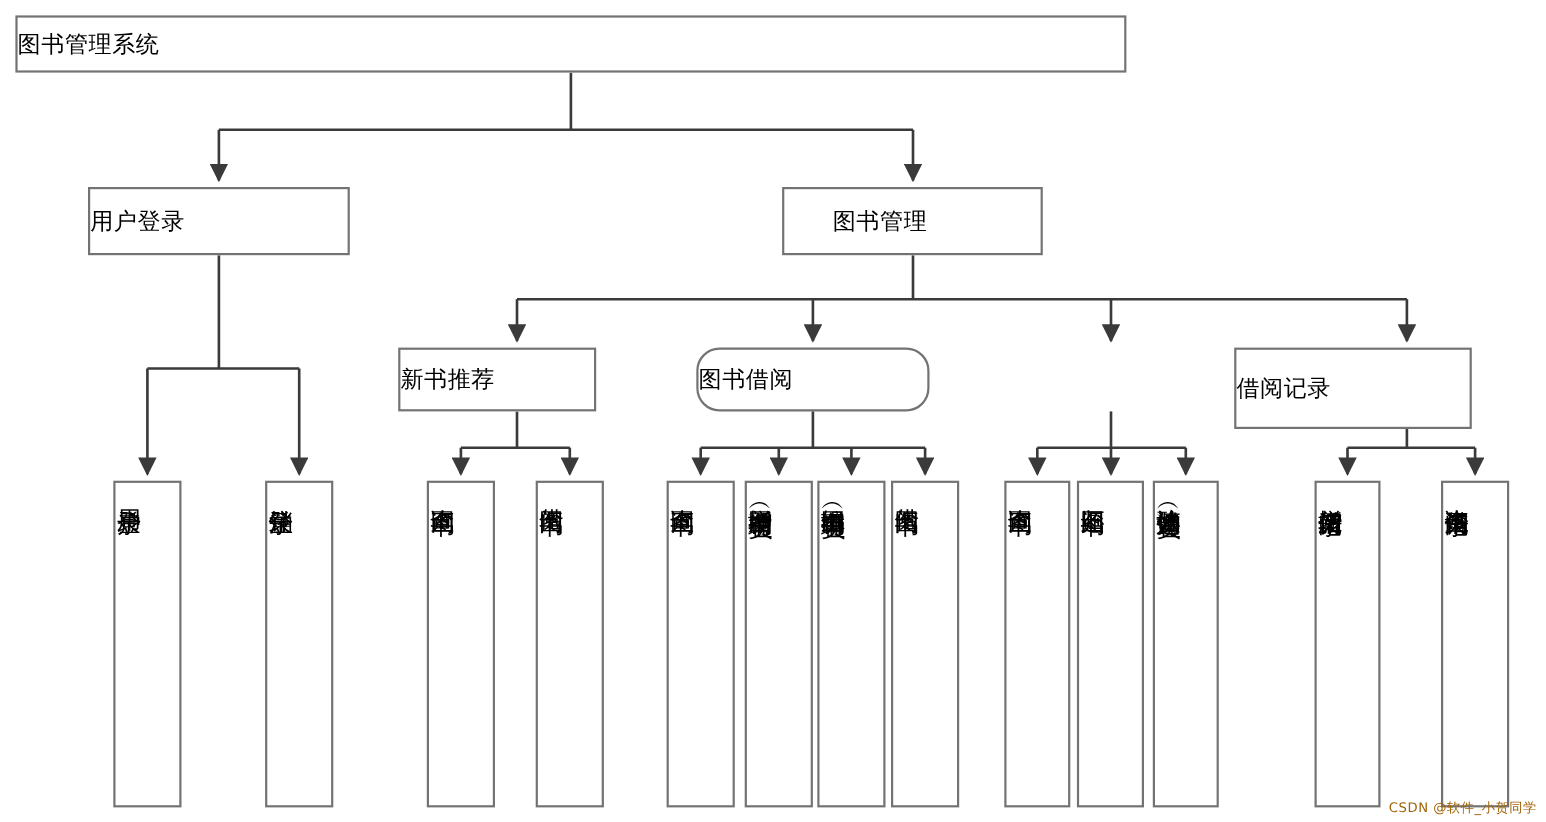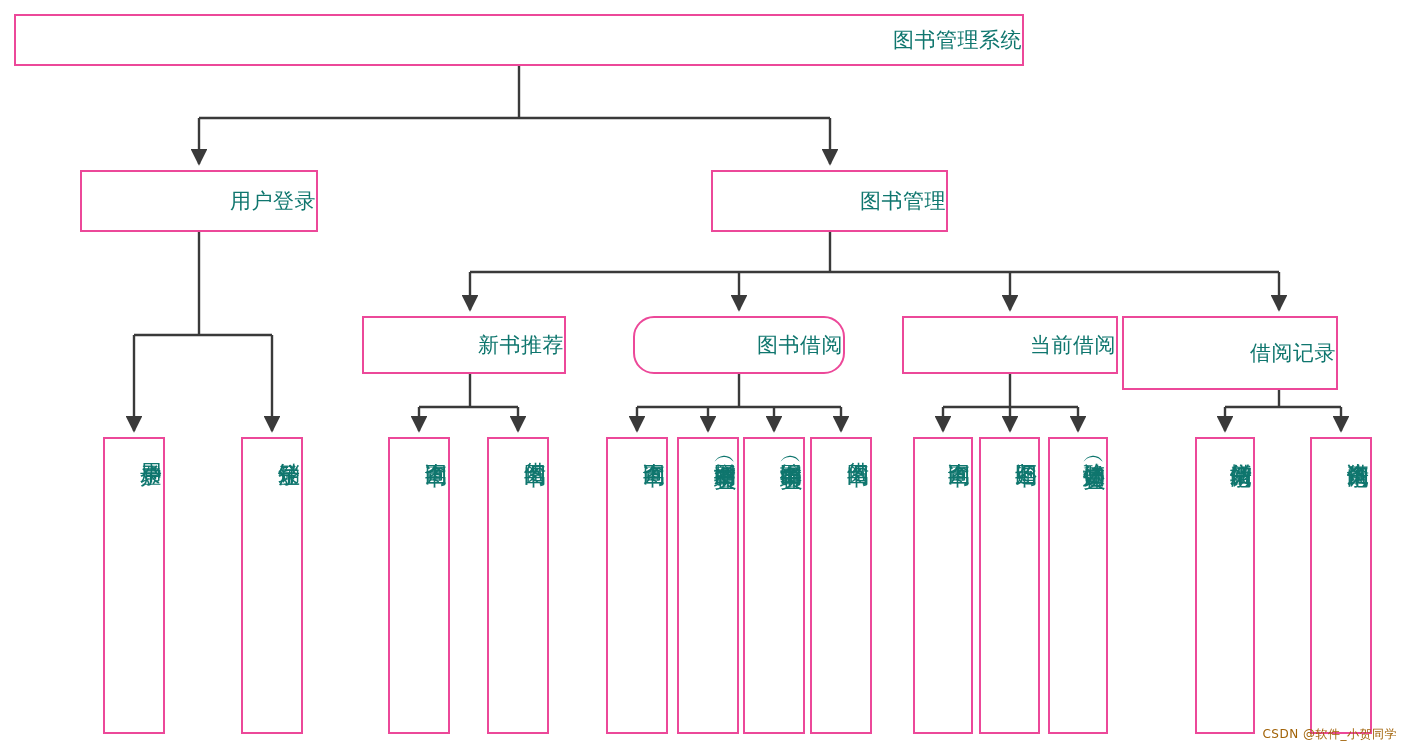--- a/index.html
+++ b/index.html
@@ -23,27 +23,27 @@
     position: absolute;
     top: 0;
     left: 0;
     width: 1405px;
     height: 747px;
     display: block;
   }
   .node-box {
     position: absolute;
     box-sizing: border-box;
-    border: 2px solid #ec4899;
+    border: 2px solid #737373;
     background: #ffffff;
     display: flex;
     align-items: center;
-    justify-content: flex-end;
+    justify-content: flex-start;
     text-align: center;
-    color: #0f766e;
+    color: #000000;
   }
   .node-label {
     display: block;
     line-height: 1.18;
     letter-spacing: 0.5px;
     white-space: pre;
   }
   .node-horizontal .node-label {
     font-size: 21px;
   }
@@ -129,28 +129,25 @@
     <span class="node-label">图书管理系统</span>
   </div>
 
   <div class="node-box node-horizontal" style="left: 80px; top: 170px; width: 238px; height: 62px;">
     <span class="node-label">用户登录</span>
   </div>
   <div class="node-box node-horizontal" style="left: 711px; top: 170px; width: 237px; height: 62px; padding-left: 44px;">
     <span class="node-label">图书管理</span>
   </div>
 
-  <div class="node-box node-horizontal" style="left: 362px; top: 316px; width: 204px; height: 58px;">
+  <div class="node-box node-horizontal" style="left: 362px; top: 316px; width: 180px; height: 58px;">
     <span class="node-label">新书推荐</span>
   </div>
   <div class="node-box node-horizontal" style="left: 633px; top: 316px; width: 212px; height: 58px; border-radius: 21px;">
     <span class="node-label">图书借阅</span>
-  </div>
-  <div class="node-box node-horizontal" style="left: 902px; top: 316px; width: 216px; height: 58px;">
-    <span class="node-label">当前借阅</span>
   </div>
   <div class="node-box node-horizontal" style="left: 1122px; top: 316px; width: 216px; height: 74px;">
     <span class="node-label">借阅记录</span>
   </div>
 
   <div class="node-box node-vertical" style="left: 103px; top: 437px; width: 62px; height: 297px;">
     <span class="node-label">用户登录</span>
   </div>
   <div class="node-box node-vertical" style="left: 241px; top: 437px; width: 62px; height: 297px;">
     <span class="node-label">注销登录</span>

